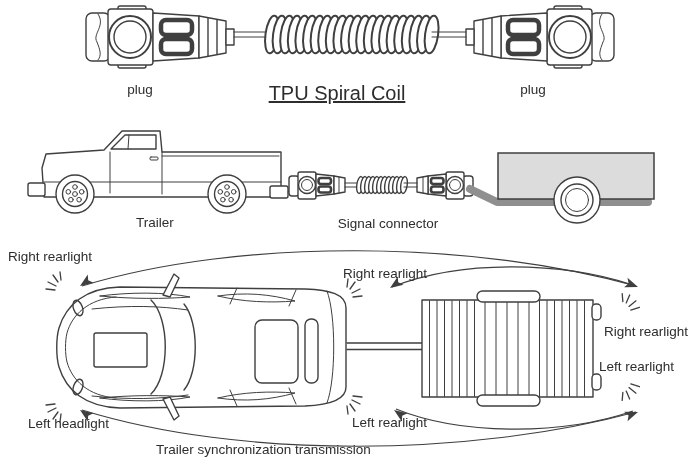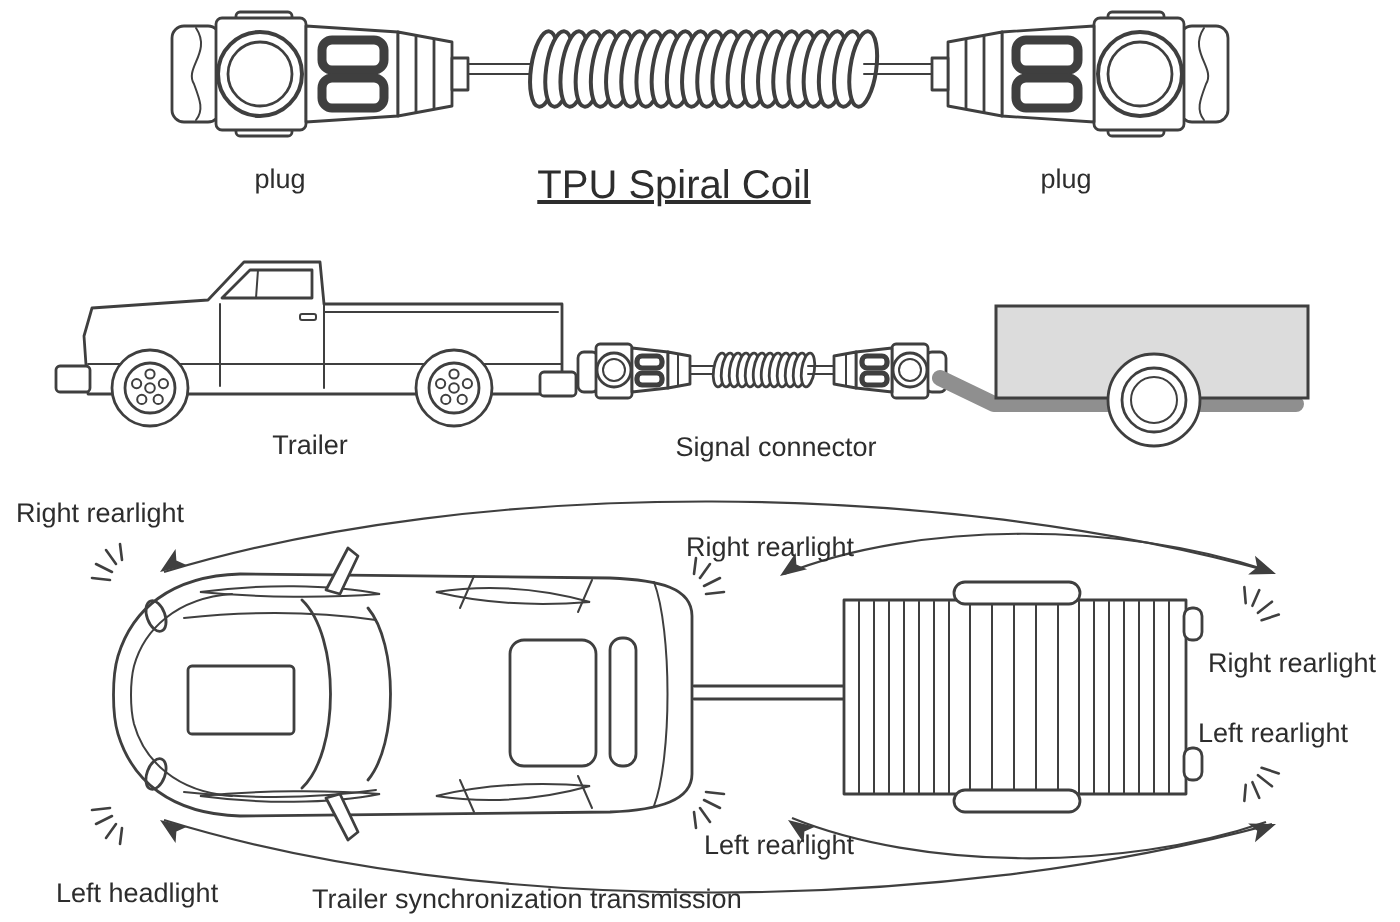--- a/index.html
+++ b/index.html
@@ -252,15 +252,15 @@
   <div class="lbl center" style="left:507px; top:83px; width:52px;">plug</div>
 
   <div class="lbl center" style="left:105px; top:216px; width:100px;">Trailer</div>
   <div class="lbl center" style="left:312px; top:217px; width:152px;text-align:center;">Signal connector</div>
 
   <div class="lbl" style="left:8px; top:250px;">Right rearlight</div>
   <div class="lbl" style="left:343px; top:267px;">Right rearlight</div>
   <div class="lbl" style="left:604px; top:325px;">Right rearlight</div>
   <div class="lbl" style="left:599px; top:360px;">Left rearlight</div>
   <div class="lbl" style="left:352px; top:416px;">Left rearlight</div>
-  <div class="lbl" style="left:28px; top:440px;">Left headlight</div>
+  <div class="lbl" style="left:28px; top:417px;">Left headlight</div>
   <div class="lbl" style="left:156px; top:443px;">Trailer synchronization transmission</div>
 </div>
 
 </body></html>

